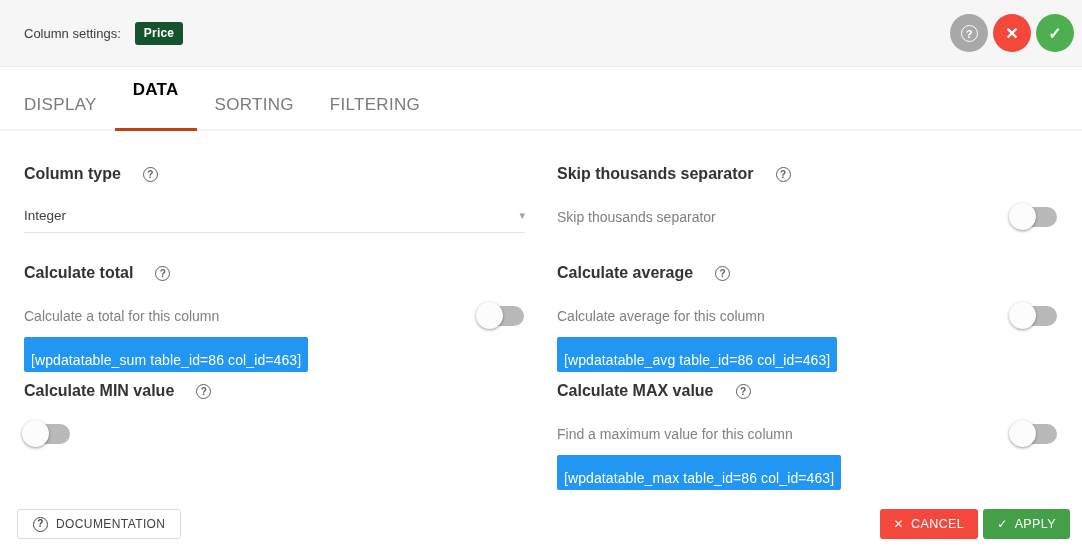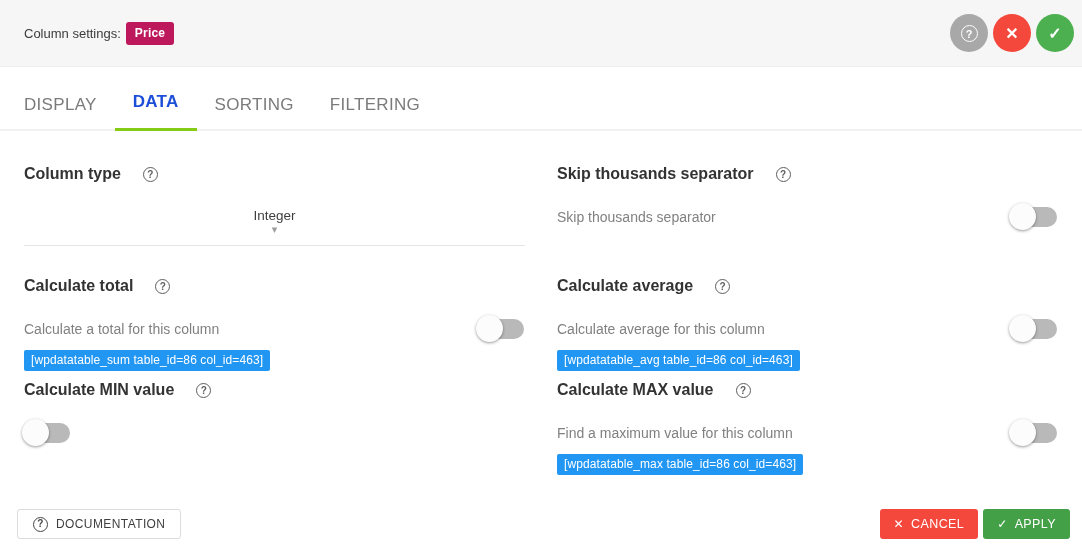--- a/index.html
+++ b/index.html
@@ -14,21 +14,21 @@
   
   .dialog-header {
     height: 67px; flex: 0 0 67px;
     background: #f6f6f6;
     display: flex; align-items: center;
     padding: 0 8px 0 24px;
     border-bottom: 1px solid #ededed;
   }
   .header-title { font-size: 13px; color: #3b3b3b; }
   .price-badge {
-    margin-left: 5px; background: #be185d; color: #fff;
+    margin-left: 14px; background: #14532d; color: #fff;
     font-size: 12px; font-weight: bold; letter-spacing: .2px;
     padding: 4px 9px 5px; border-radius: 3px;
   }
   .header-actions { margin-left: auto; display: flex; gap: 5px; }
   .circle-btn {
     width: 38px; height: 38px; border-radius: 50%;
     display: flex; align-items: center; justify-content: center;
     color: #fff; cursor: pointer; border: none;
   }
   .circle-help  { background: #a8a8a8; }
@@ -48,23 +48,23 @@
     padding: 0 24px;
     border-bottom: 2px solid #f1f1f1;
     background: #fff;
   }
   .tab {
     padding: 0 18px 14px; font-size: 17px; letter-spacing: .3px;
     color: #7b7b7b; cursor: pointer; white-space: nowrap;
   }
   .tab:first-child { padding-left: 0; }
   .tab.active {
-    color: #1d4ed8; font-weight: bold;
-    border-bottom: 3px solid #84cc16;
-    margin-bottom: -2px; padding-bottom: 16px;
+    color: #000000; font-weight: bold;
+    border-bottom: 3px solid #c2410c;
+    margin-bottom: -2px; padding-bottom: 28px;
   }
 
   
   .content {
     flex: 1 1 auto;
     padding: 33px 24px 0;
     display: grid;
     grid-template-columns: 1fr 1fr;
     column-gap: 32px;
     align-content: start;
@@ -79,42 +79,42 @@
   .qicon {
     display: inline-block; width: 15px; height: 15px; flex: 0 0 15px;
     border: 1px solid #5f5f5f; border-radius: 50%;
     color: #5f5f5f; font-size: 10px; font-weight: bold;
     line-height: 13px; text-align: center; cursor: pointer;
   }
   .select-field {
     margin-top: 24px;
     display: flex; justify-content: space-between; align-items: center;
     border-bottom: 1px solid #e4e4e4; padding-bottom: 9px;
-    font-size: 13.5px; color: #3f3f3f; cursor: pointer; flex-direction: column;
+    font-size: 13.5px; color: #3f3f3f; cursor: pointer;
   }
   .select-arrow { color: #9e9e9e; font-size: 11px; }
 
   .toggle-row {
     margin-top: 19px; min-height: 27px;
     display: flex; justify-content: space-between; align-items: center;
   }
   .toggle-label { font-size: 14px; color: #818181; }
   .switch { position: relative; width: 46px; height: 20px; flex: 0 0 46px; cursor: pointer; margin-right: 1px; }
   .switch .track {
     position: absolute; inset: 0; background: #b9b9b9; border-radius: 10px;
   }
   .switch .knob {
     position: absolute; left: -2px; top: -4px; width: 27px; height: 27px;
     background: #fcfcfc; border-radius: 50%;
     box-shadow: 0 1px 3px rgba(0,0,0,.4);
   }
   .shortcode-badge {
     display: inline-block; margin-top: 8px;
     background: #2196f3; color: #fff;
-    font-size: 12px; padding: 3px 7px 4px; border-radius: 2px;
+    font-size: 14px; padding: 15px 7px 4px; border-radius: 2px;
     letter-spacing: .1px;
   }
 
   
   .dialog-footer {
     flex: 0 0 44px;
     display: flex; justify-content: space-between; align-items: flex-start;
     padding: 0 12px 0 17px;
   }
   .doc-btn {

